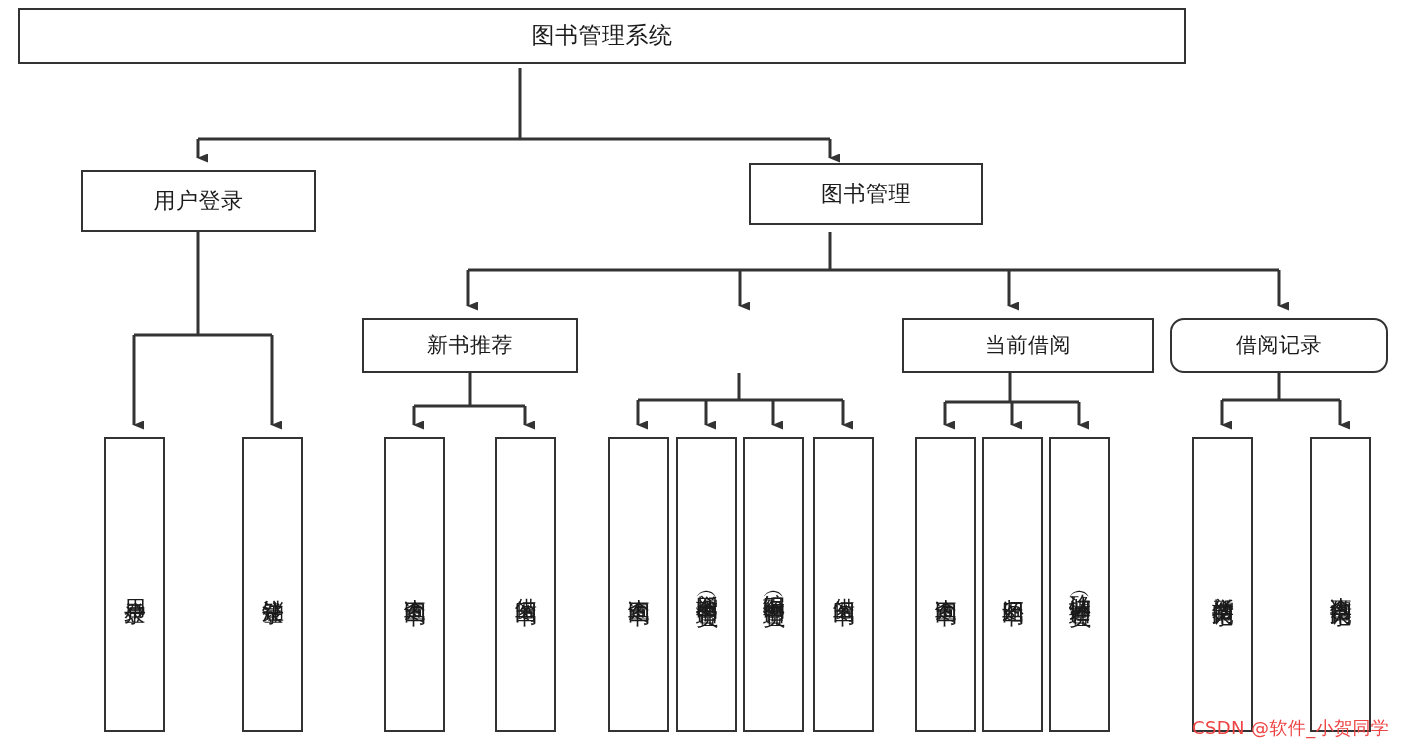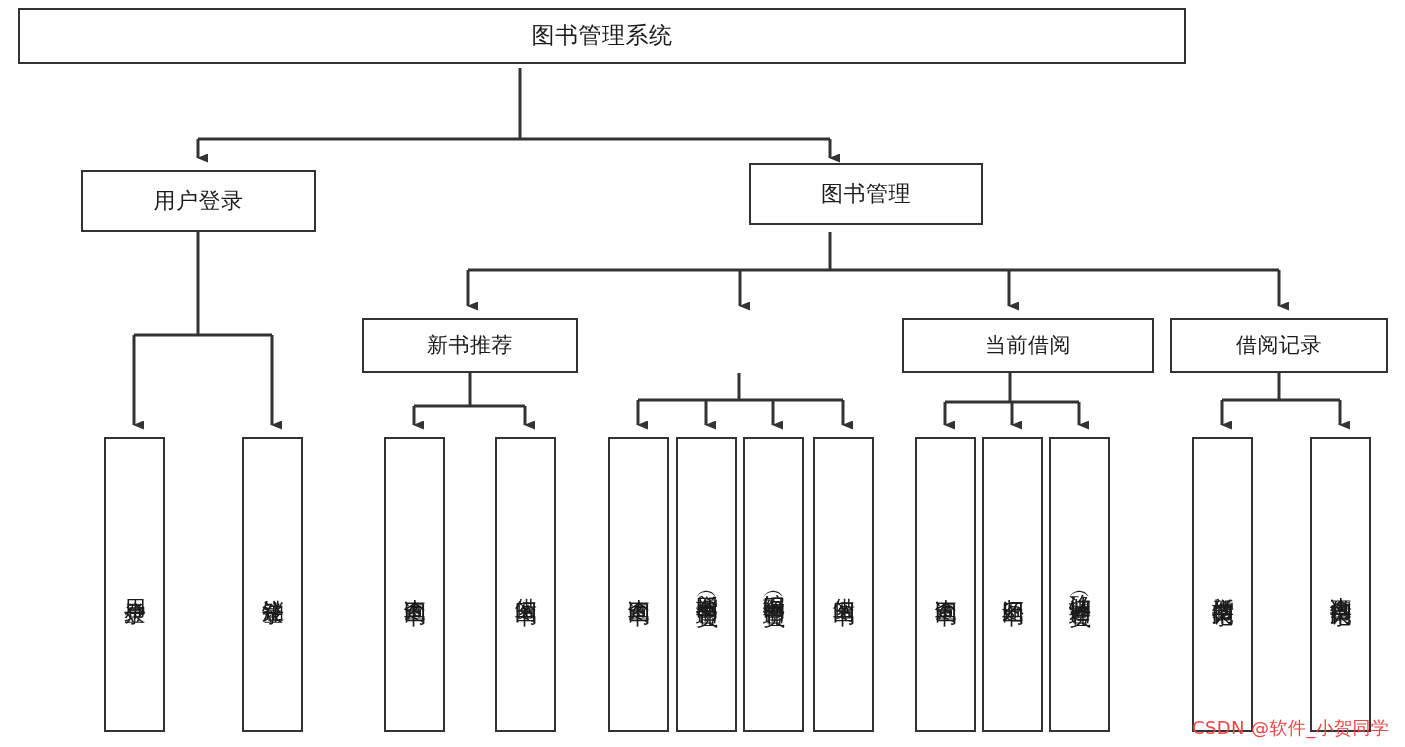--- a/index.html
+++ b/index.html
@@ -136,21 +136,21 @@
   <div class="node level2" style="left:712px; top:163px; width:234px; height:62px;margin-left:37px;">
     <span class="label">图书管理</span>
   </div>
 
   <div class="node level3" style="left:362px; top:318px; width:216px; height:55px;">
     <span class="label">新书推荐</span>
   </div>
   <div class="node level3" style="left:902px; top:318px; width:252px; height:55px;">
     <span class="label">当前借阅</span>
   </div>
-  <div class="node level3" style="left:1170px; top:318px; width:218px; height:55px;">
+  <div class="node level3" style="left:1170px; top:318px; width:218px; height:55px;border-radius:14px;">
     <span class="label">借阅记录</span>
   </div>
 
   <div class="node leaf" style="left:104px; top:437px; width:61px; height:295px;">
     <span class="label">用户登录</span>
   </div>
   <div class="node leaf" style="left:242px; top:437px; width:61px; height:295px;">
     <span class="label">注销登录</span>
   </div>
 

